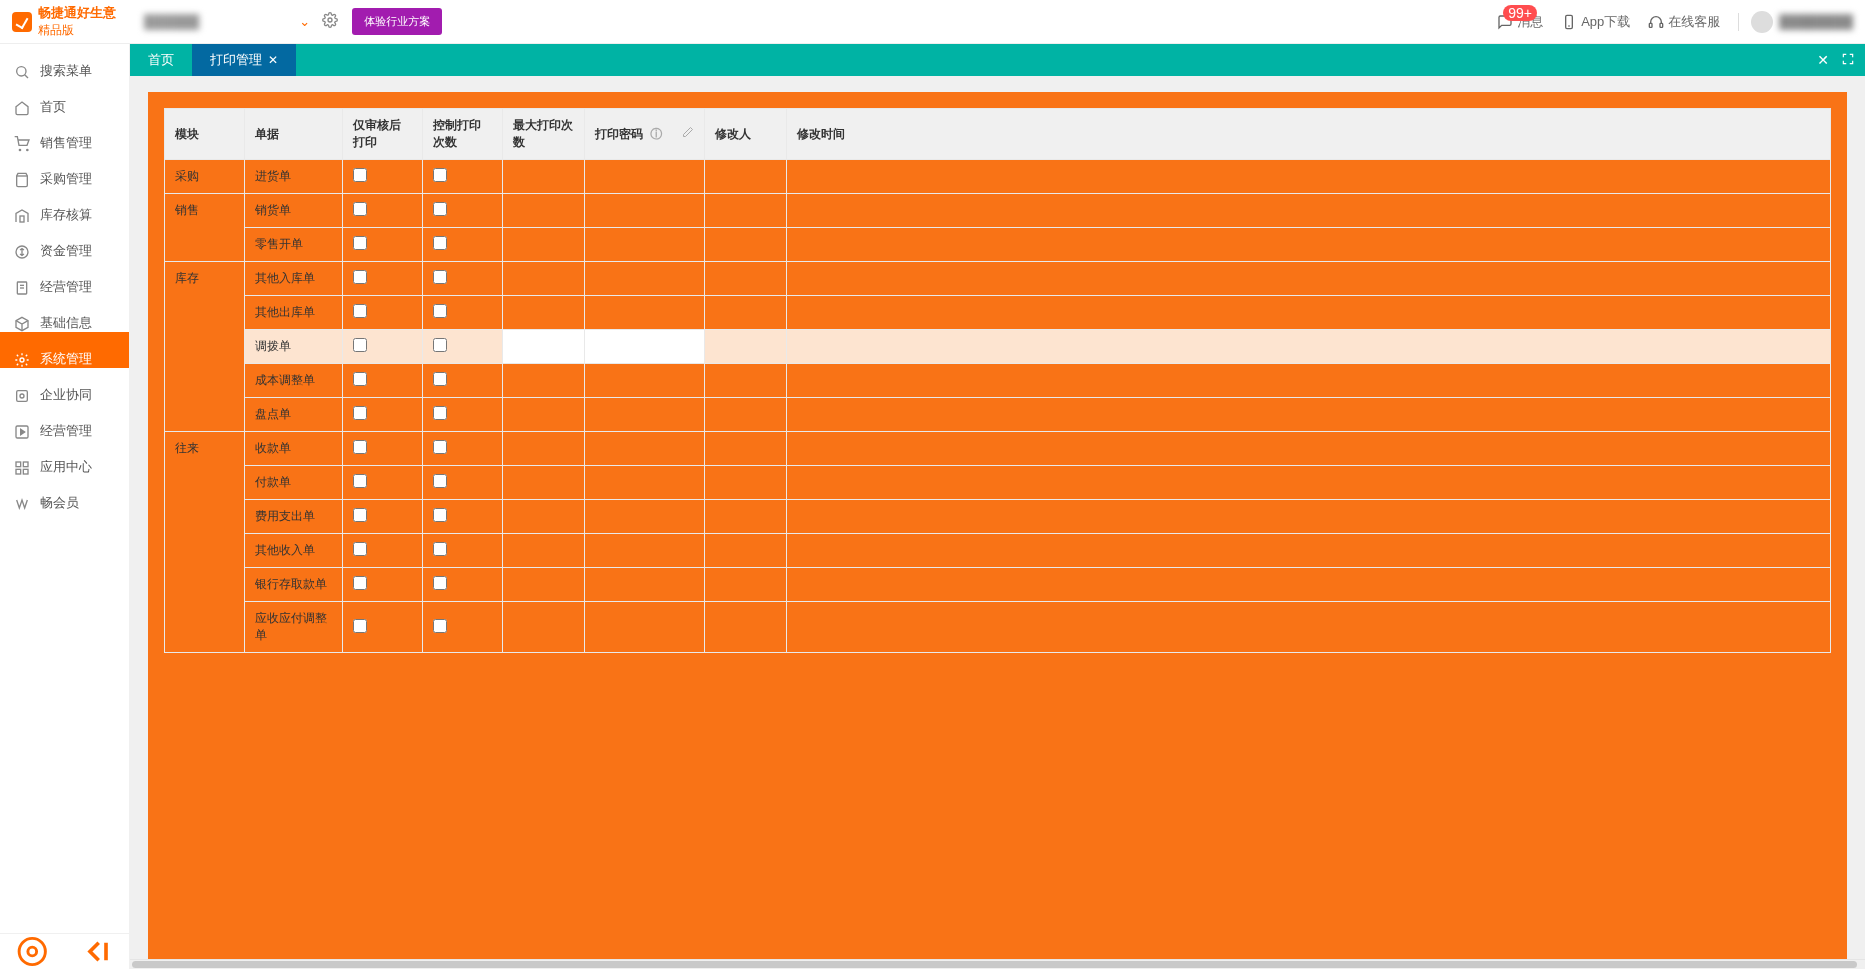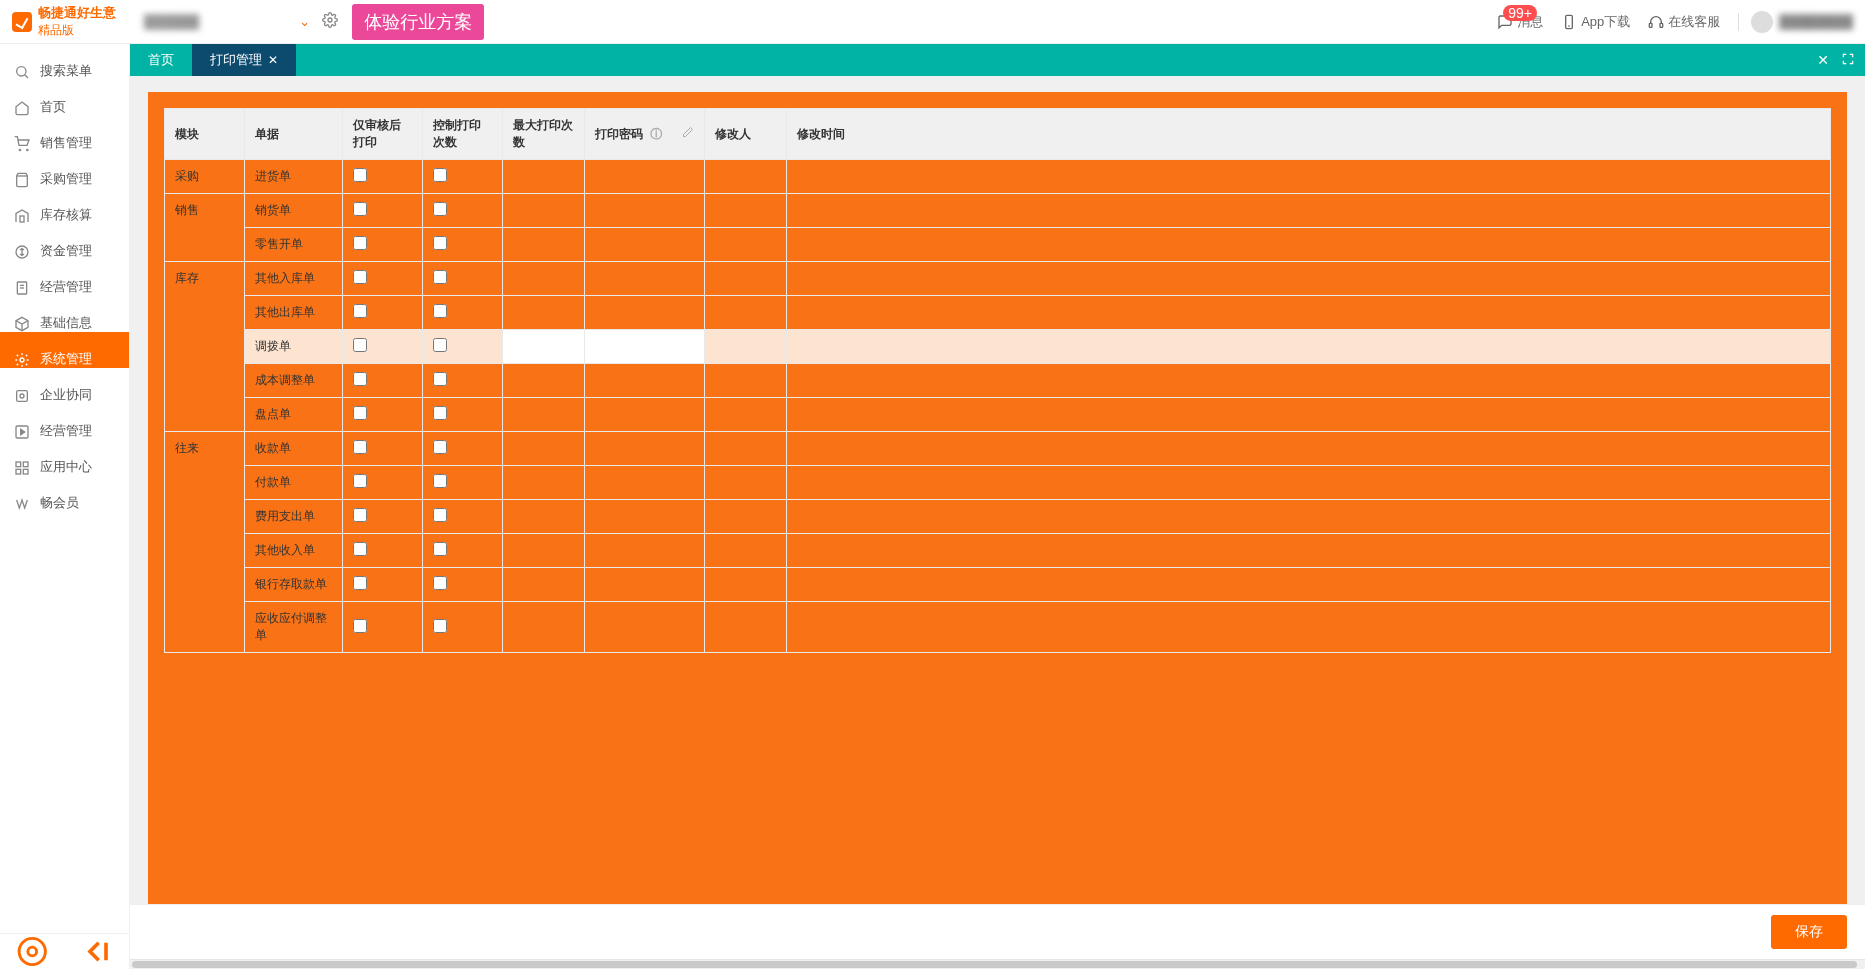--- a/index.html
+++ b/index.html
@@ -8,21 +8,21 @@
 
 .top-header { height: 44px; border-bottom: 1px solid #eee; display: flex; align-items: center; padding: 0 12px; }
 .logo-area { display: flex; align-items: center; width: 120px; }
 .logo-icon { width: 20px; height: 20px; background: #ff6a00; border-radius: 4px; margin-right: 6px; position: relative; }
 .logo-icon::after { content: ""; position: absolute; top: 4px; left: 6px; width: 6px; height: 10px; border: 2px solid #fff; border-top: none; border-left: none; transform: rotate(30deg); }
 .logo-text-main { color: #ff6a00; font-size: 13px; font-weight: 600; }
 .logo-text-sub { color: #ff6a00; font-size: 12px; }
 .org-selector { display: flex; align-items: center; margin-left: 12px; color: #999; filter: blur(3px); }
 .chevron-down { margin-left: 100px; color: #ff6a00; }
 .gear-btn { margin-left: 12px; color: #888; cursor: pointer; }
-.promo-btn { background: #ec4899; color: #fff; border: none; padding: 6px 12px; border-radius: 3px; margin-left: 14px; font-size: 18px; cursor: pointer; }
+.promo-btn { background: #a21caf; color: #fff; border: none; padding: 6px 12px; border-radius: 3px; margin-left: 14px; font-size: 11px; cursor: pointer; }
 .spacer { flex: 1; }
 .top-action { display: flex; align-items: center; margin-left: 18px; color: #666; font-size: 13px; cursor: pointer; position: relative; }
 .ic { width: 16px; height: 16px; display: inline-flex; align-items: center; justify-content: center; margin-right: 4px; }
 .badge { position: absolute; top: -8px; left: 6px; background: #ff4d4f; color: #fff; font-size: 14px; padding: 0 5px; border-radius: 8px; }
 .divider-v { width: 1px; height: 18px; background: #ddd; margin-left: 18px; }
 .avatar { width: 22px; height: 22px; border-radius: 50%; background: #ddd; margin-left: 12px; }
 .user-name { margin-left: 6px; color: #888; filter: blur(3px); }
 
 
 .layout { display: flex; height: calc(100vh - 44px); }
@@ -30,21 +30,21 @@
 .side-item { display: flex; align-items: flex-end; height: 36px; padding: 0 14px; color: #555; cursor: pointer; }
 .side-item .side-ic { width: 16px; height: 16px; margin-right: 10px; display: inline-flex; align-items: center; justify-content: center; color: #888; }
 .side-item.active { background: #ff6a00; color: #fff; }
 .side-item.active .side-ic { color: #fff; }
 .side-footer { margin-top: auto; display: flex; border-top: 1px solid #f0f0f0; height: 36px; }
 .side-foot-btn { flex: 1; display: flex; align-items: center; justify-content: center; color: #ff6a00; cursor: pointer; }
 
 .main { flex: 1; display: flex; flex-direction: column; background: #f0f0f0; min-width: 0; }
 .tabs-bar { height: 32px; background: #00b3a4; display: flex; align-items: stretch; color: #fff; }
 .tab { padding: 0 18px; display: flex; align-items: center; cursor: pointer; font-size: 13px; }
-.tab.active { background: #0c4a6e; }
+.tab.active { background: #0369a1; }
 .tab-close { margin-left: 6px; font-size: 12px; cursor: pointer; }
 .tabs-right { margin-left: auto; display: flex; align-items: center; padding-right: 10px; }
 .tab-ic { margin-left: 12px; cursor: pointer; font-size: 14px; }
 
 .content-wrap { flex: 1; padding: 16px 18px 0 18px; overflow: hidden; display: flex; flex-direction: column; }
 .panel { background: #f97316; flex: 1; padding: 16px; overflow: auto; }
 table { width: 100%; border-collapse: collapse; table-layout: fixed; }
 th, td { border: 1px solid #e9e9e9; padding: 8px 10px; text-align: left; font-size: 12px; color: #333; height: 32px; }
 th { background: #f0f0f0; font-weight: 600; }
 th .info-ic { color: #aaa; margin-left: 4px; }
@@ -443,20 +443,17 @@
                 <td></td>
                 <td></td>
                 <td></td>
                 <td></td>
               </tr>
             </tbody>
         </table>
       </div>
     </div>
 
-    <div class="footer-bar">
-      <button class="save-btn">保存</button>
-    </div>
     <div class="hscroll">
       <div class="hscroll-thumb"></div>
     </div>
   </div>
 </div>
 
 </body></html>

